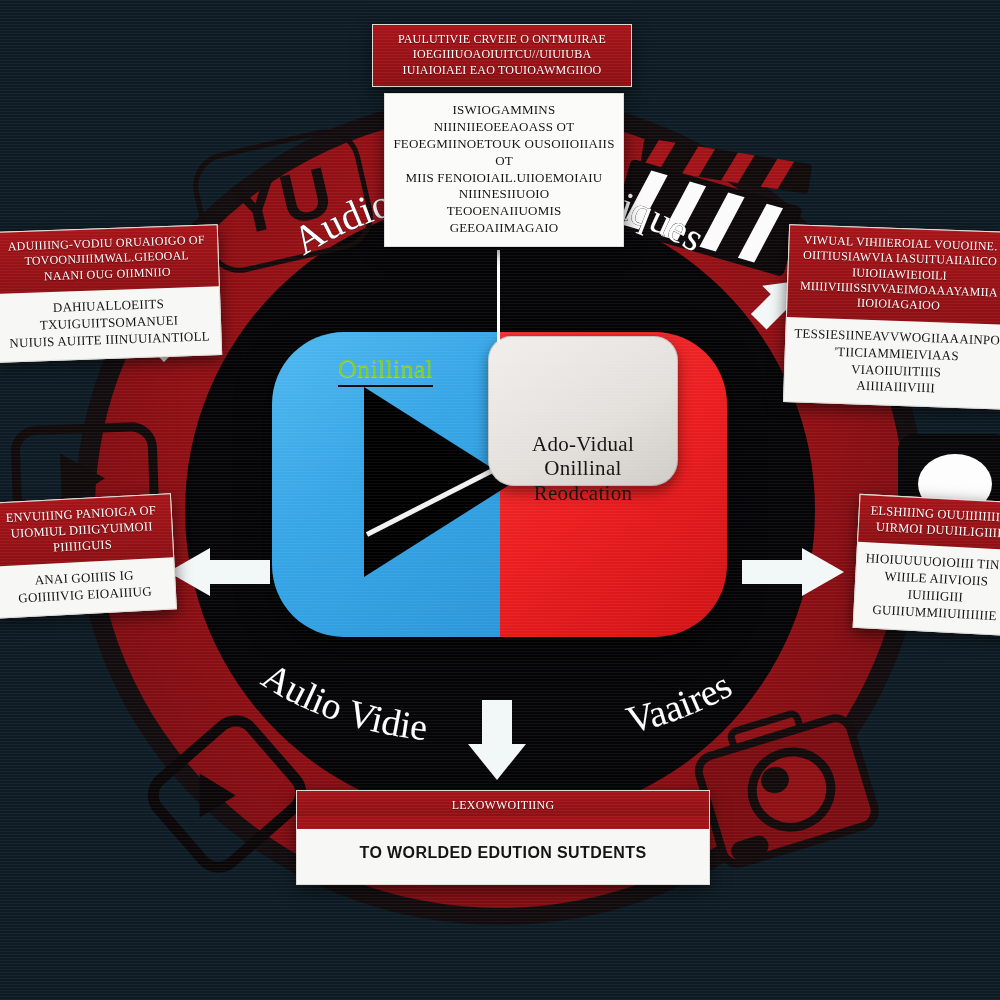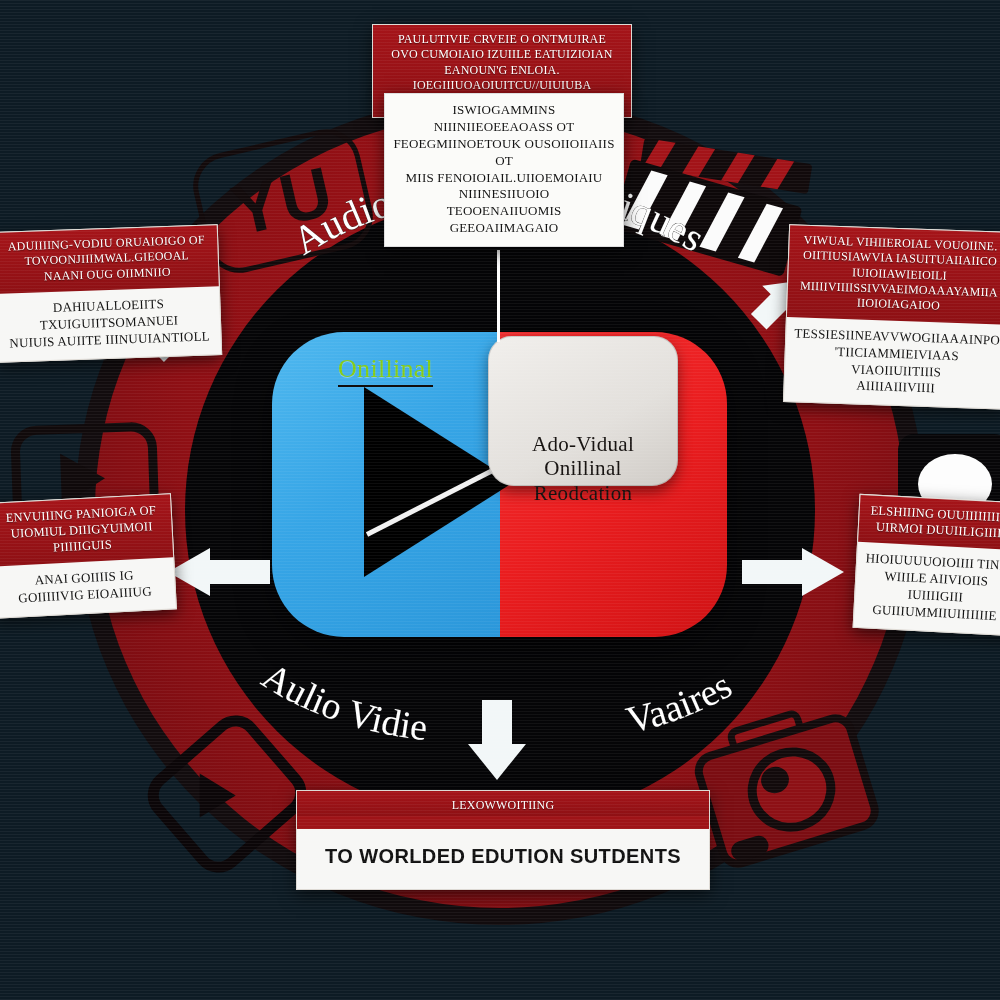--- a/index.html
+++ b/index.html
@@ -78,21 +78,21 @@
   #box-top .hdr{font-size:12px;}
   #box-top2{background:#fbfbf9;border:1px solid #ddd;}
   #box-top2 .bdy{font-size:13px;}
   #box-left-top .hdr,#box-right-top .hdr{font-size:12px;}
   #box-left-mid .hdr,#box-right-mid .hdr{font-size:12.5px;}
   #box-bottom .hdr{font-size:12px;padding-bottom:3px;}
   #box-bottom .mid{background:#fff;color:#111;text-align:center;
        font-size:21px;font-weight:bold;letter-spacing:.5px;padding:4px 6px;
        font-family:"Liberation Sans",sans-serif;}
   #box-bottom .sub{background:#9e1317;height:13px;}
-  #box-bottom .bdy{font-size:20px;font-weight:bold;letter-spacing:.4px;
+  #box-bottom .bdy{font-size:16px;font-weight:bold;letter-spacing:.4px;
        font-family:"Liberation Sans",sans-serif;padding:14px 6px 20px;}
 
   
   .deco{position:absolute;}
   #yu-logo{left:198px;top:140px;width:160px;height:112px;
        border:5px solid #120a0b;border-radius:34px;
        transform:rotate(-13deg);
        display:flex;align-items:center;justify-content:center;
        color:#120a0b;font-size:70px;font-weight:bold;letter-spacing:2px;
        font-family:"Liberation Sans",sans-serif;}
@@ -261,21 +261,20 @@
   <div class="arrow" style="left:742px;top:548px;">
     <div class="arr-shaft" style="left:0;top:12px;width:62px;height:24px;"></div>
     <div class="arr-head" style="left:60px;top:0;
          border-top:24px solid transparent;border-bottom:24px solid transparent;
          border-left:42px solid #f2f7f8;"></div>
   </div>
 
   <div class="box" id="box-top">
     <div class="hdr">
       <div>PAULUTIVIE CRVEIE O  ONTMUIRAE</div>
-      <div>OVO CUMOIAIO IZUIILE EATUIZIOIAN EANOUN'G ENLOIA.</div>
       <div>IOEGIIIUOAOIUITCU//UIUIUBA IUIAIOIAEI EAO TOUIOAWMGIIOO</div>
     </div>
   </div>
 
   <div class="box" id="box-top2">
     <div class="bdy">
       <div>ISWIOGAMMINS NIIINIIEOEEAOASS OT</div>
       <div>FEOEGMIINOETOUK OUSOIIOIIAIIS OT</div>
       <div>MIIS FENOIOIAIL.UIIOEMOIAIU NIIINESIIUOIO</div>
       <div>TEOOENAIIUOMIS GEEOAIIMAGAIO</div>

